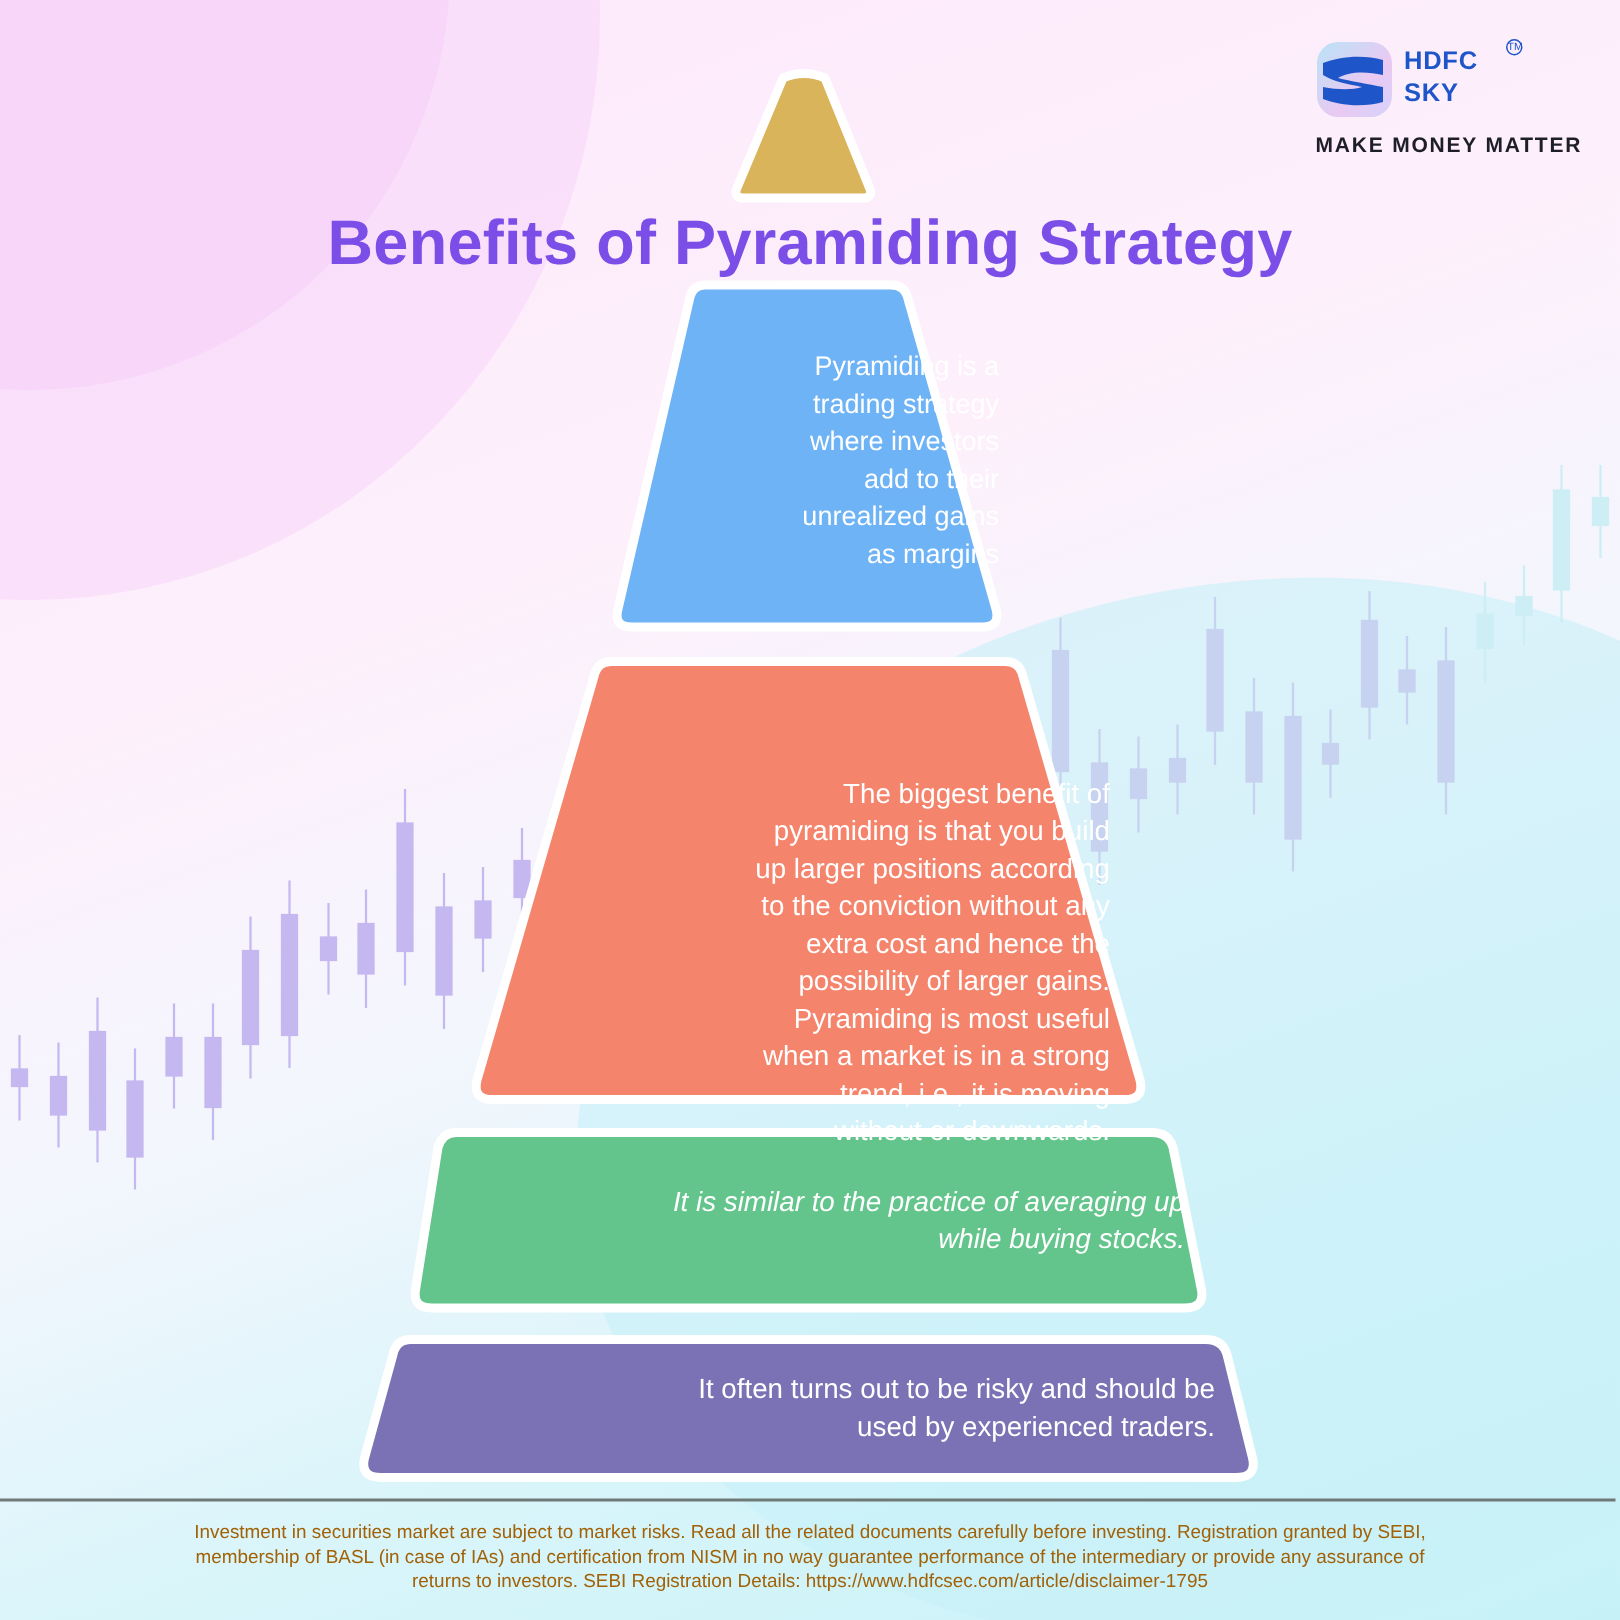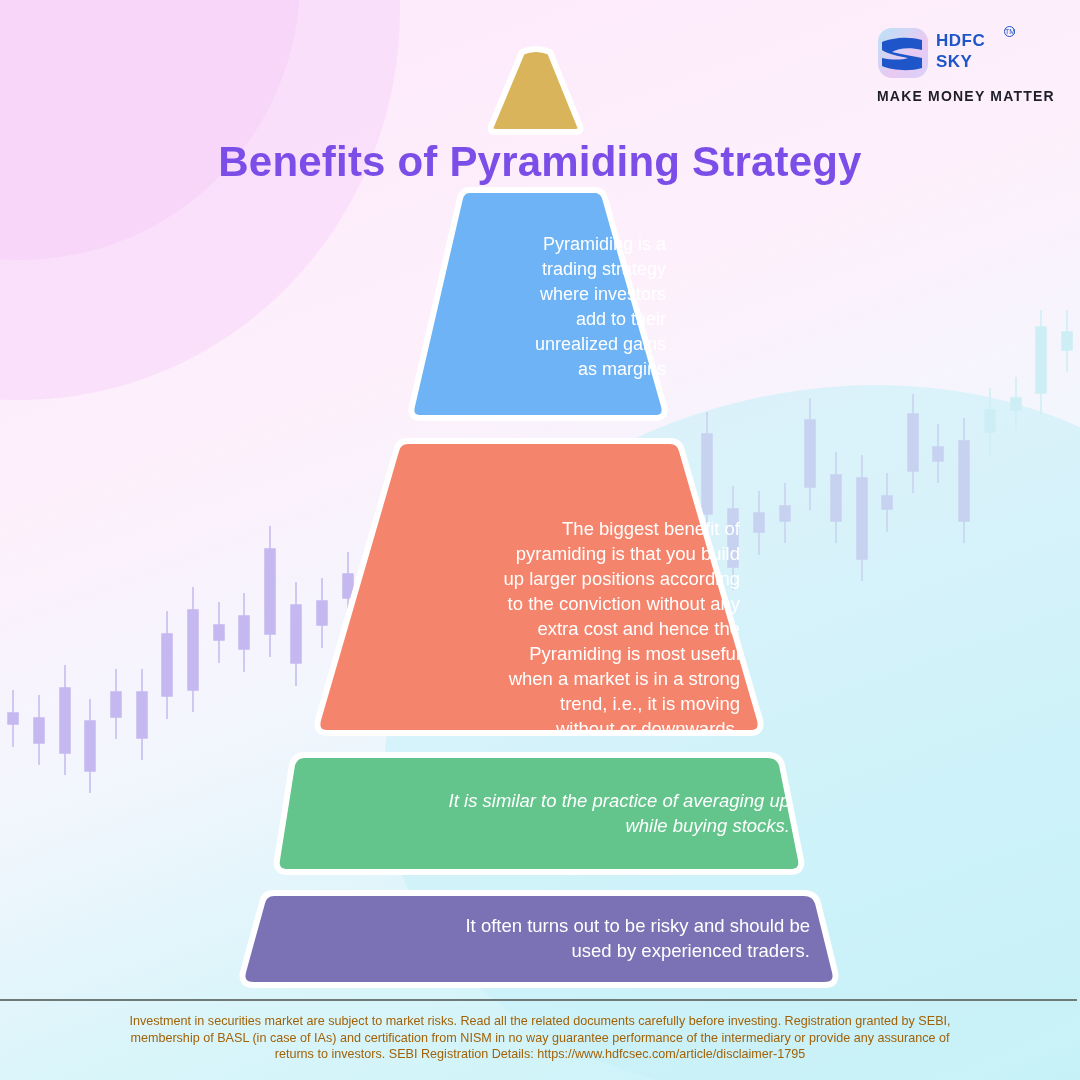--- a/index.html
+++ b/index.html
@@ -131,20 +131,21 @@
   <div>unrealized gains</div>
   <div>as margins</div>
 </div>
 
 <div class="tier-text" style="left:340px; width:400px; top:468px; font-size:18.5px; line-height:25px;margin-top:48px;">
   <div>The biggest benefit of</div>
   <div>pyramiding is that you build</div>
   <div>up larger positions according</div>
   <div>to the conviction without any</div>
   <div>extra cost and hence the</div>
+  <div>possibility of larger gains.</div>
   <div>Pyramiding is most useful</div>
   <div>when a market is in a strong</div>
   <div>trend, i.e., it is moving</div>
   <div>without or downwards.</div>
 </div>
 
 <div class="tier-text" style="left:290px; width:500px; top:788px; font-size:18.5px; line-height:25px;font-style:italic;">
   <div>It is similar to the practice of averaging up</div>
   <div>while buying stocks.</div>
 </div>

